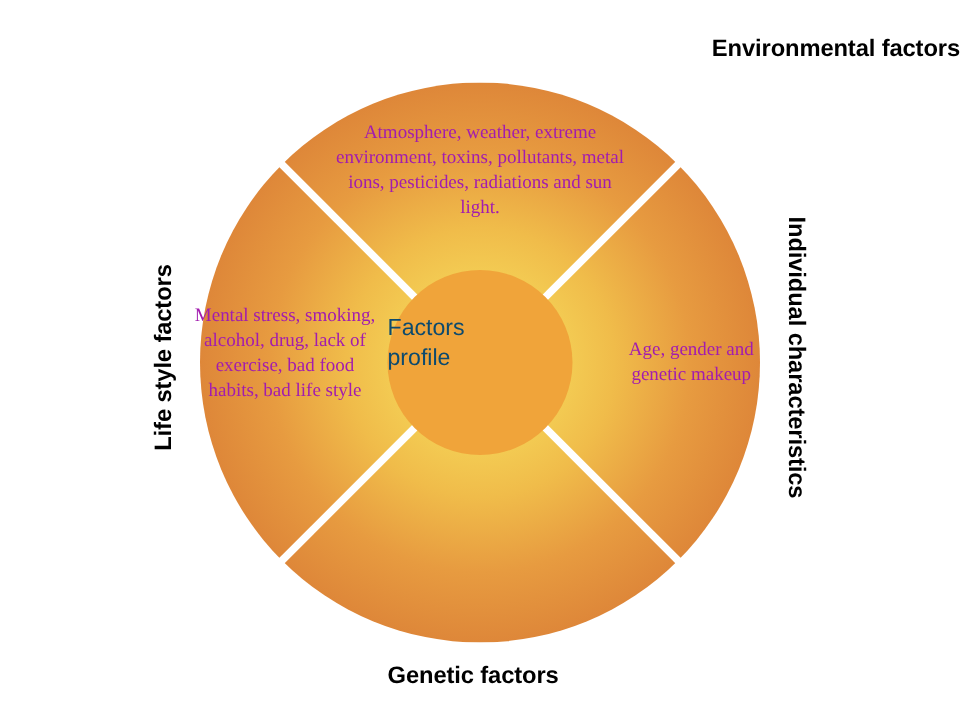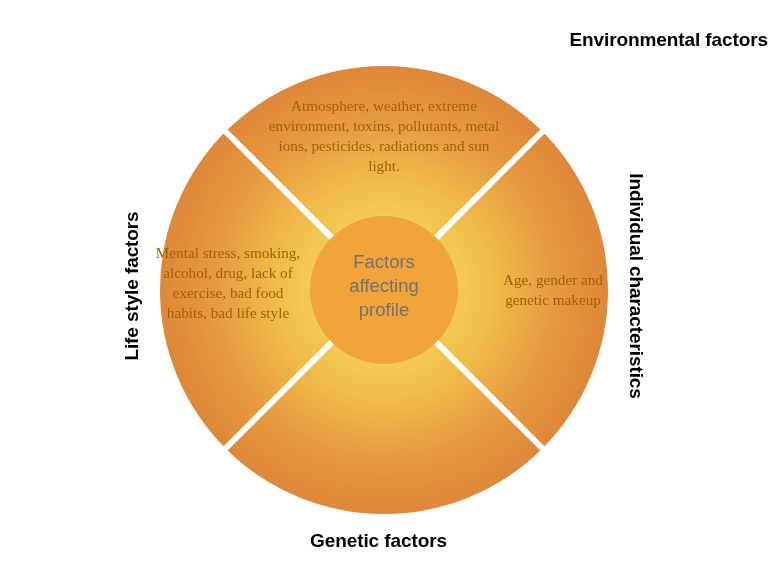--- a/index.html
+++ b/index.html
@@ -76,21 +76,21 @@
     width: 448px;
     height: 448px;
   }
 
   
   .quad-text {
     position: absolute;
     font-family: "Liberation Serif", serif;
     font-size: 15.2px;
     line-height: 1.32;
-    color: #a16207;
+    color: #a21caf;
     text-align: center;
   }
   #quad-top-text {
     left: 262px;
     top: 96px;
     width: 244px;
   }
   #quad-left-text {
     left: 155px;
     top: 243px;
@@ -106,25 +106,25 @@
     top: 406px;
     width: 234px;
   }
 
   
   #hub-label {
     position: absolute;
     left: 310px;
     top: 250px;
     width: 148px;
-    text-align: center;
+    text-align: left;
     font-family: "Liberation Sans", sans-serif;
     font-size: 18.5px;
     line-height: 1.30;
-    color: #737373;
+    color: #0c4a6e;
   }
 </style>
 </head>
 <body>
 
 <div id="diagram-root">
 
   <div class="heading" id="heading-top">Environmental factors</div>
 
   <div class="heading" id="heading-bottom">Genetic factors</div>
@@ -167,17 +167,16 @@
 
   <div class="quad-text" id="quad-top-text">Atmosphere, weather, extreme environment, toxins, pollutants, metal ions, pesticides, radiations and sun light.</div>
 
   <div class="quad-text" id="quad-left-text">Mental stress, smoking, alcohol, drug, lack of exercise, bad food habits, bad life style</div>
 
   <div class="quad-text" id="quad-right-text">Age, gender and genetic makeup</div>
 
 
   <div id="hub-label">
     <div>Factors</div>
-    <div>affecting</div>
     <div>profile</div>
   </div>
 
 </div>
 
 </body></html>

